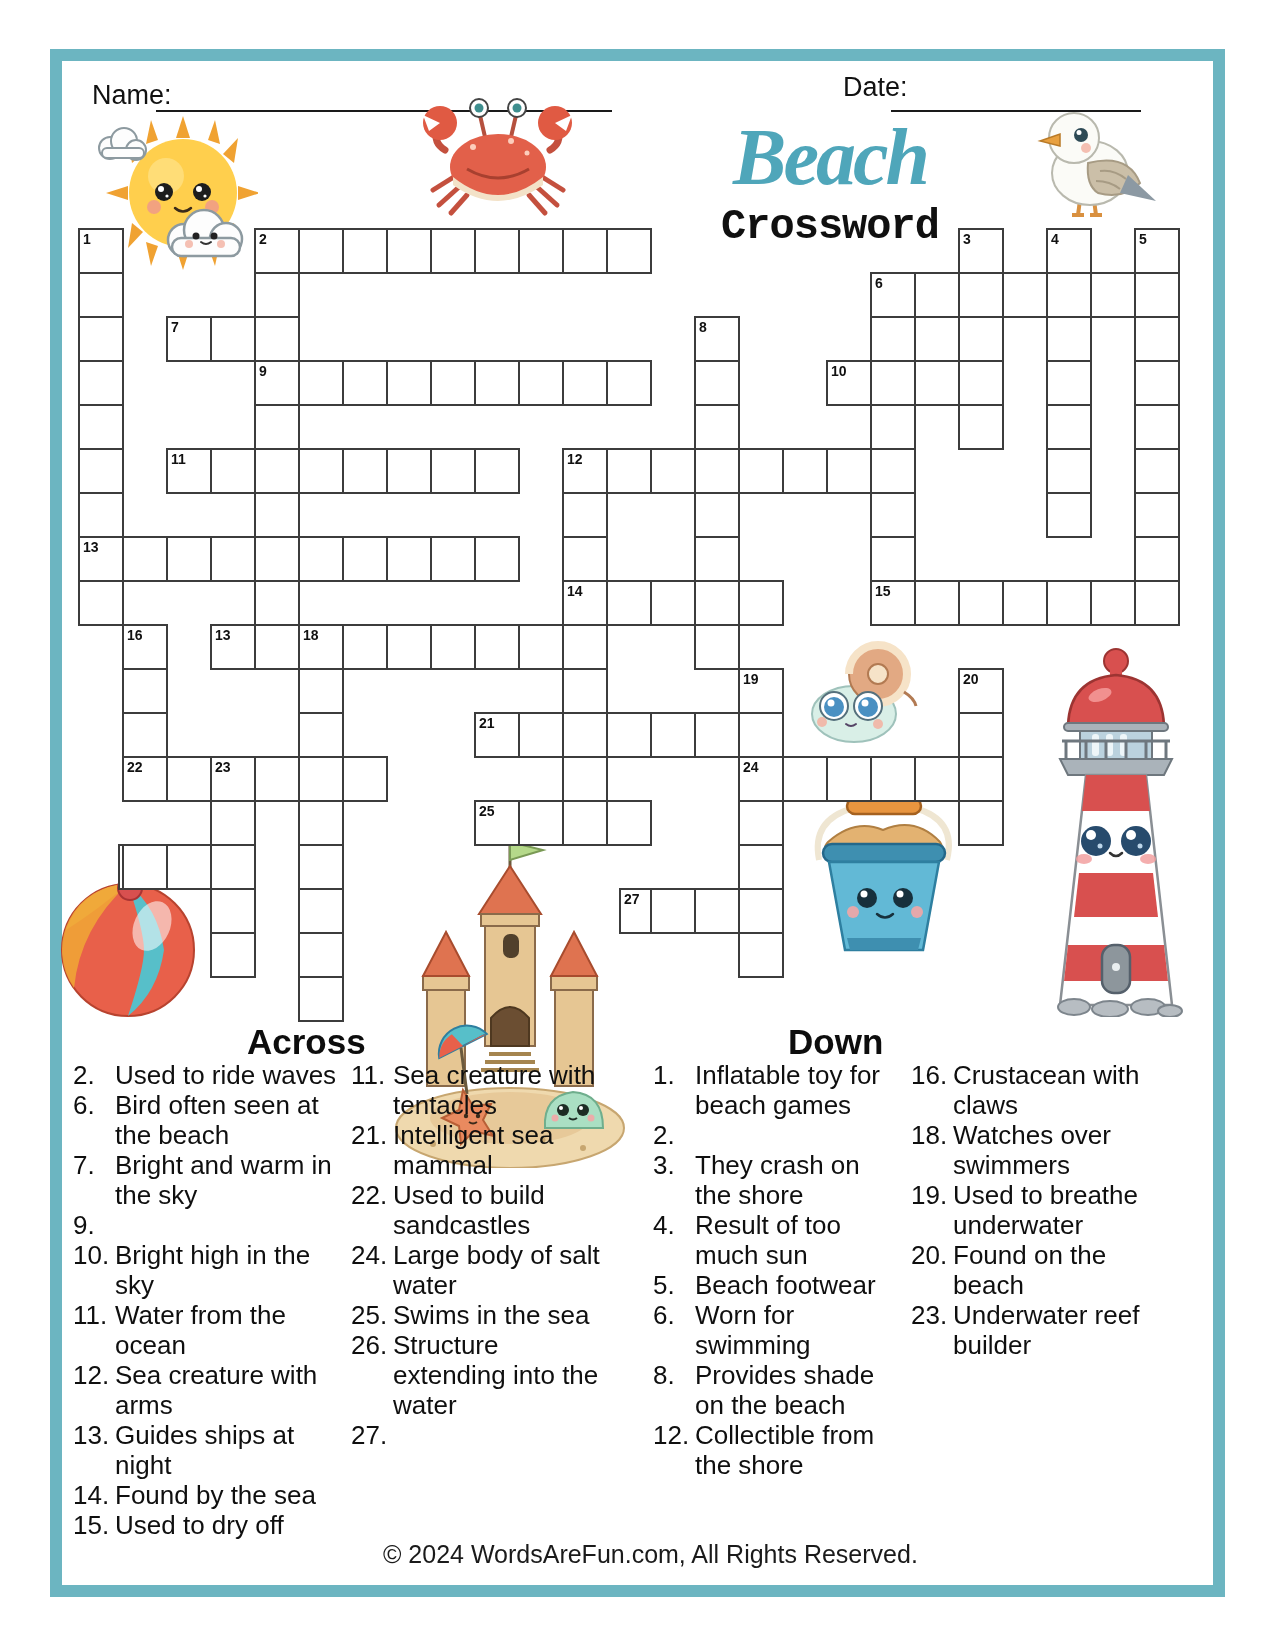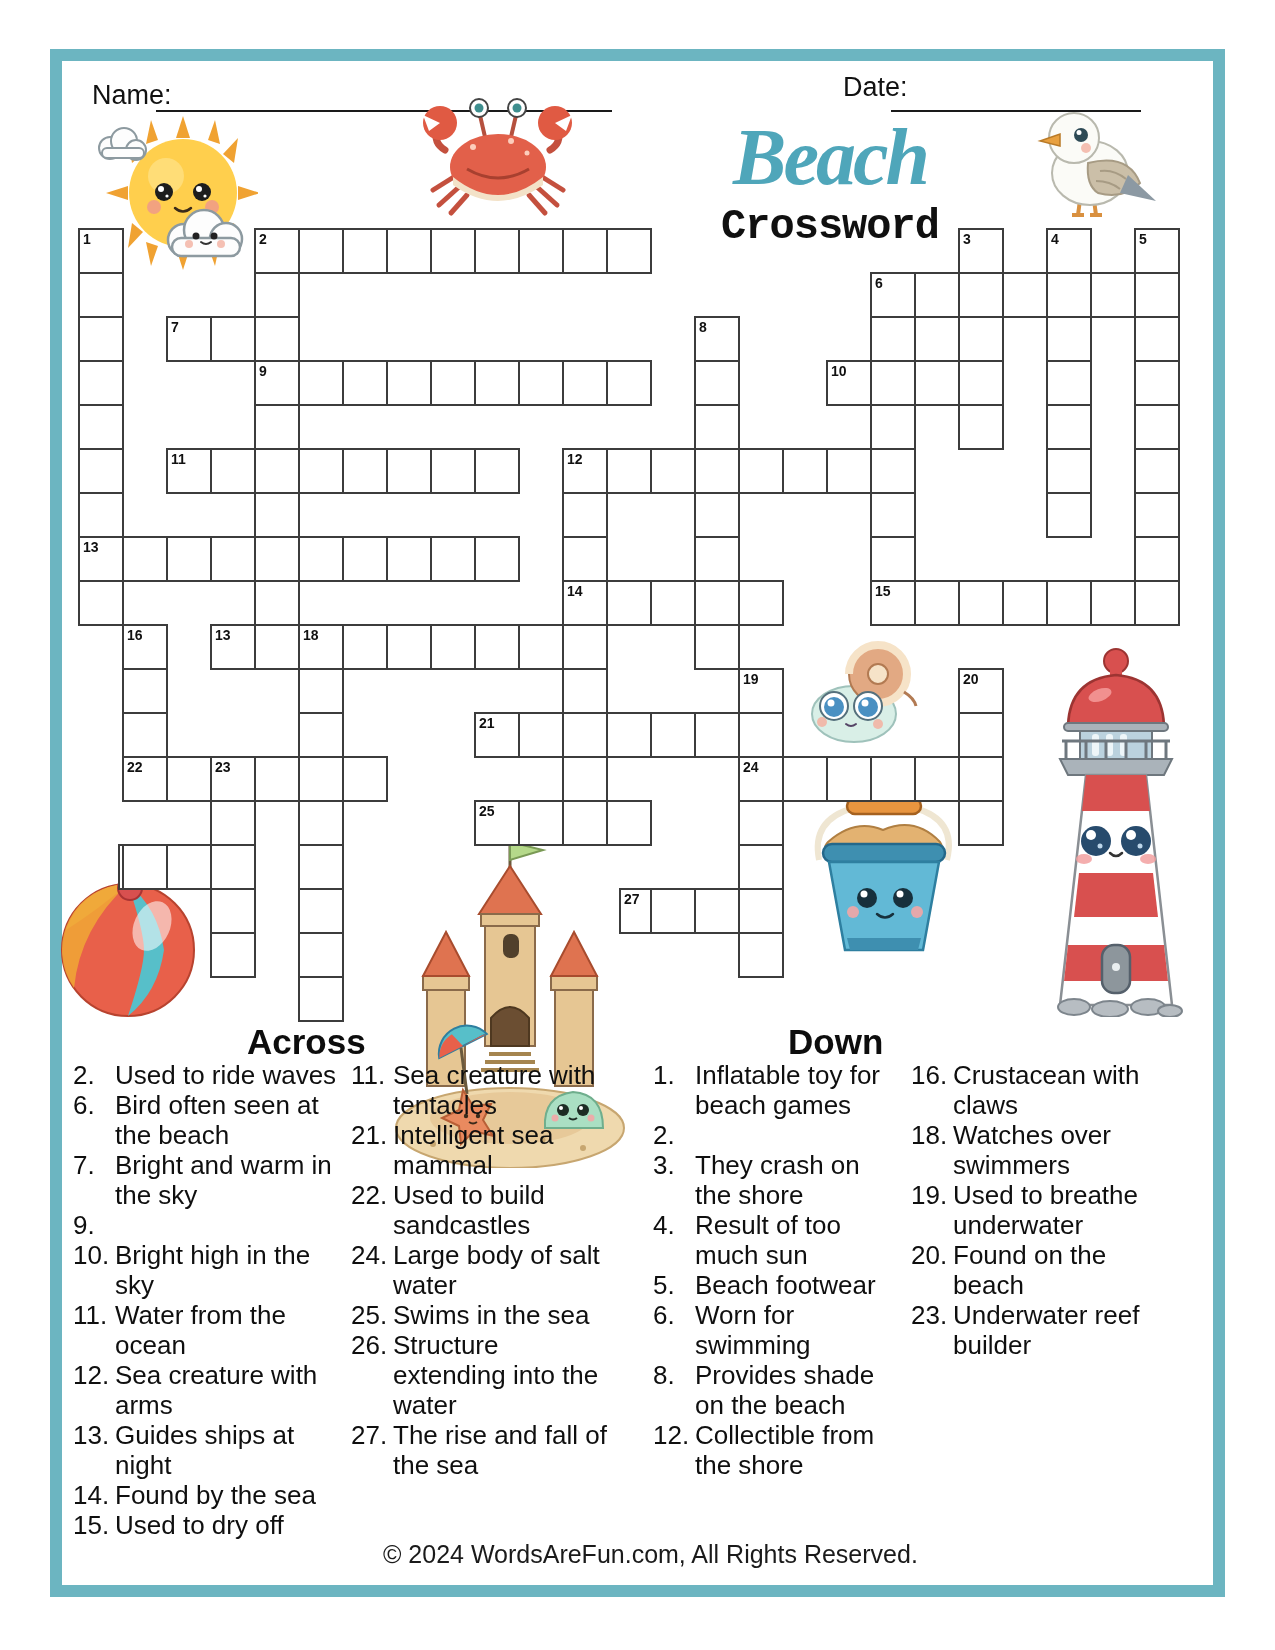--- a/index.html
+++ b/index.html
@@ -575,22 +575,20 @@
       <span class="cluetext">Swims in the sea</span>
     </div>
     <div class="cluerow">
       <span class="cluenum">26.</span>
       <span class="cluetext">Structure
 extending into the
 water</span>
     </div>
     <div class="cluerow">
       <span class="cluenum">27.</span>
-      <span class="cluetext">The rise and fall of
-the sea</span>
     </div>
   </div>
 <div class="cluecol" id="col-d1" style="left:653px;top:1060px;width:252px;">
     <div class="cluerow">
       <span class="cluenum">1.</span>
       <span class="cluetext">Inflatable toy for
 beach games</span>
     </div>
     <div class="cluerow">
       <span class="cluenum">2.</span>

